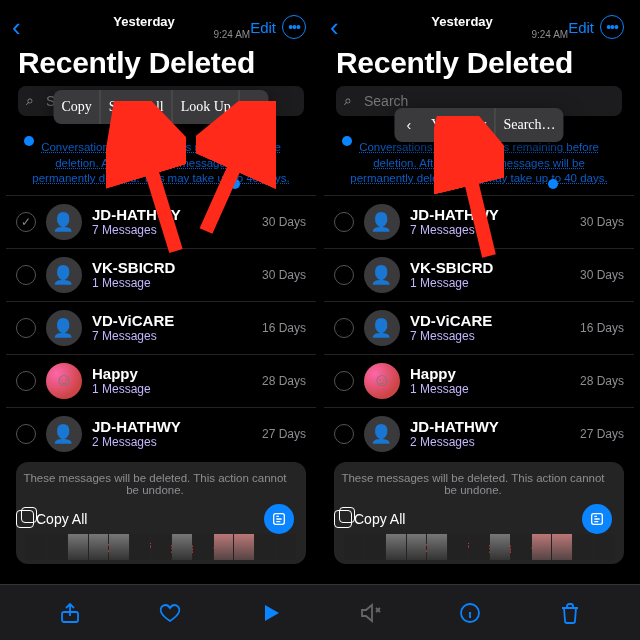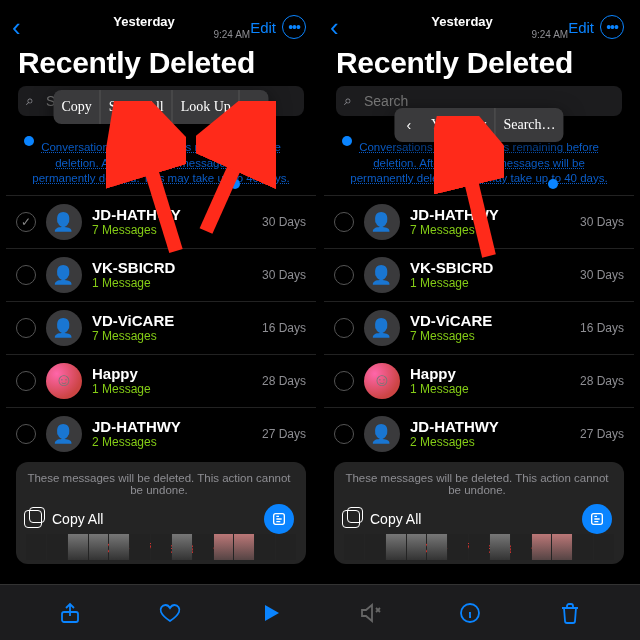--- a/index.html
+++ b/index.html
@@ -135,39 +135,39 @@
   .avatar {
     width:36px; height:36px; border-radius:50%; background:#3a3a3c;
     display:flex; align-items:center; justify-content:center;
     color:#777; font-size:18px;
   }
   .avatar.photo {
     background: radial-gradient(circle at 30% 30%, #f6a 0%, #c44 70%);
   }
   .rmain { flex:1; }
   .rname { font-size:15px; font-weight:600; color:#fff; }
-  .rsub { font-size:12px; color:#84cc16; }
+  .rsub { font-size:12px; color:#c4b5fd; }
   .rright { font-size:12px; color:#8e8e93; }
   
   .warn {
     position:absolute;
     left:10px; right:10px; bottom:20px;
     background: rgba(40,40,40,.9);
     border-radius: 12px;
-    padding: 10px 12px 30px 8px;
+    padding: 10px 12px 30px 0;
     font-size: 11.5px; color:#8e8e93;
     text-align:center;
     backdrop-filter: blur(6px);
   }
   .warn-row2 {
     display:flex; align-items:center; justify-content:space-between;
     margin-top:8px;
   }
   .copyall {
-    color:#fff; font-size:14px; display:flex; align-items:center; gap:10px;
+    color:#fff; font-size:14px; display:flex; align-items:center; gap:2px;
   }
   .copyall-icon { width:18px;height:18px;border:1.5px solid #fff;border-radius:4px; position:relative; }
   .copyall-icon::after { content:""; position:absolute; inset:-4px -4px 4px 4px; border:1.5px solid #fff; border-radius:4px; }
   .send-circ {
     width:30px;height:30px;border-radius:50%;background:#0a84ff;
     display:flex;align-items:center;justify-content:center;
   }
   .del-red {
     position:absolute; bottom:8px; left:0; right:0;
     text-align:center; color:#d0332f; font-size:14px;

